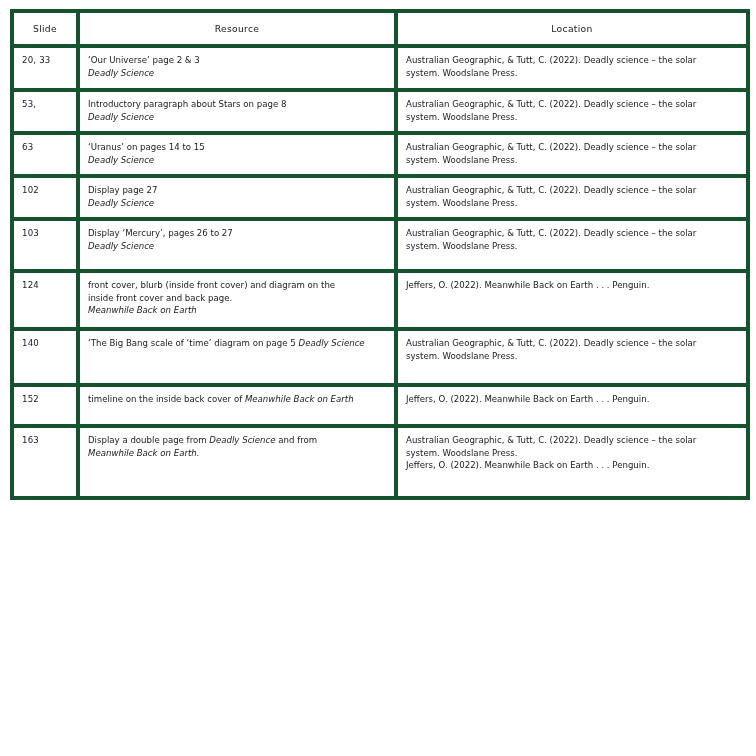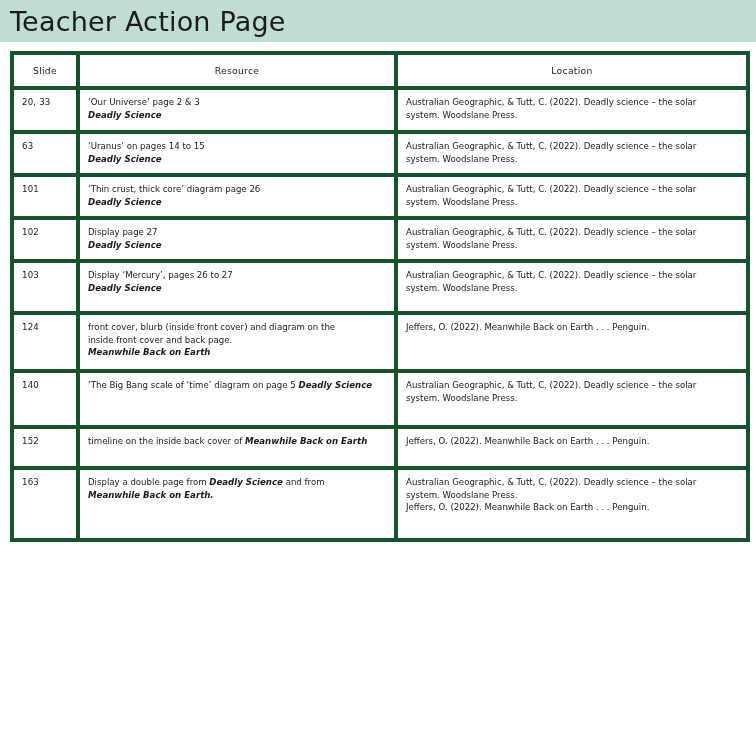--- a/index.html
+++ b/index.html
@@ -72,31 +72,28 @@
     padding-top: 8px;
     letter-spacing: 0.2px;
   }
   td.resource {
     padding-left: 9px;
   }
   td.location {
     padding-left: 9px;
   }
   .res-line { display: block; }
-  .italic { font-style: italic; font-weight: bold; }
+  .italic { font-style: italic; }
   .loc-line { display: block; }
 </style>
 </head>
 <body>
 
 <div id="page">
 
-  <div class="header-band">
-    <div class="header-title">Teacher Action Page</div>
-  </div>
 
   <div class="table-wrap">
     <table class="action-table">
       <colgroup>
         <col class="c-slide">
         <col class="c-resource">
         <col class="c-location">
       </colgroup>
       <thead>
         <tr>
@@ -110,35 +107,35 @@
             <td class="slide">20, 33</td>
             <td class="resource">
               <span class="res-line">‘Our Universe’ page 2 &amp; 3</span>
               <span class="res-line italic">Deadly Science</span>
             </td>
             <td class="location">
               <span class="loc-line">Australian Geographic, &amp; Tutt, C. (2022). Deadly science – the solar</span>
               <span class="loc-line">system. Woodslane Press.</span>
             </td>
           </tr>
+          <tr style="height: 43px;">
+            <td class="slide">53,</td>
+            <td class="resource">
+              <span class="res-line">Introductory paragraph about Stars on page 8</span>
+              <span class="res-line italic">Deadly Science</span>
+            </td>
+            <td class="location">
+              <span class="loc-line">Australian Geographic, &amp; Tutt, C. (2022). Deadly science – the solar</span>
+              <span class="loc-line">system. Woodslane Press.</span>
+            </td>
+          </tr>
           <tr style="height: 43px; margin-top: 46px;">
             <td class="slide">63</td>
             <td class="resource">
               <span class="res-line">‘Uranus’ on pages 14 to 15</span>
-              <span class="res-line italic">Deadly Science</span>
-            </td>
-            <td class="location">
-              <span class="loc-line">Australian Geographic, &amp; Tutt, C. (2022). Deadly science – the solar</span>
-              <span class="loc-line">system. Woodslane Press.</span>
-            </td>
-          </tr>
-          <tr style="height: 43px;">
-            <td class="slide">101</td>
-            <td class="resource">
-              <span class="res-line">‘Thin crust, thick core’ diagram page 26</span>
               <span class="res-line italic">Deadly Science</span>
             </td>
             <td class="location">
               <span class="loc-line">Australian Geographic, &amp; Tutt, C. (2022). Deadly science – the solar</span>
               <span class="loc-line">system. Woodslane Press.</span>
             </td>
           </tr>
           <tr style="height: 43px;">
             <td class="slide">102</td>
             <td class="resource">

